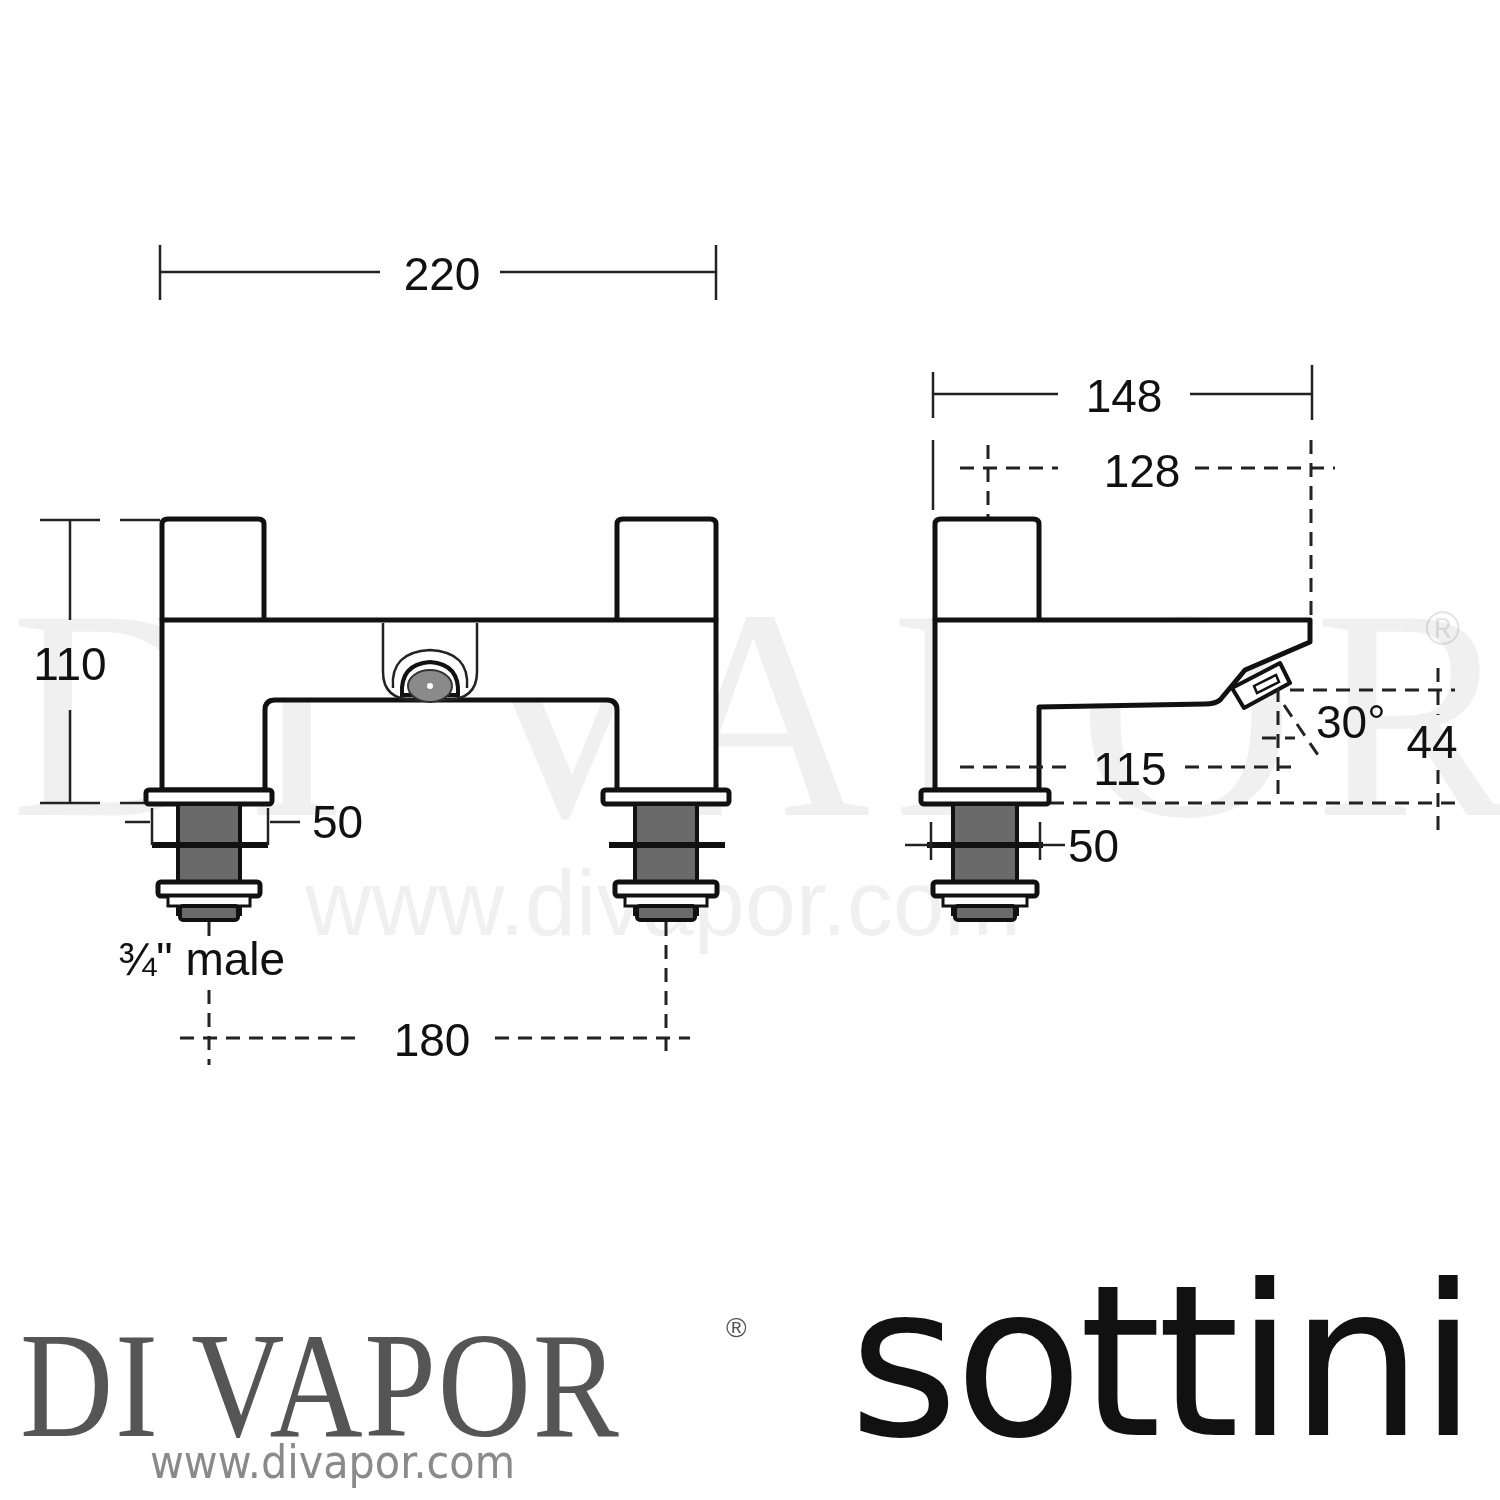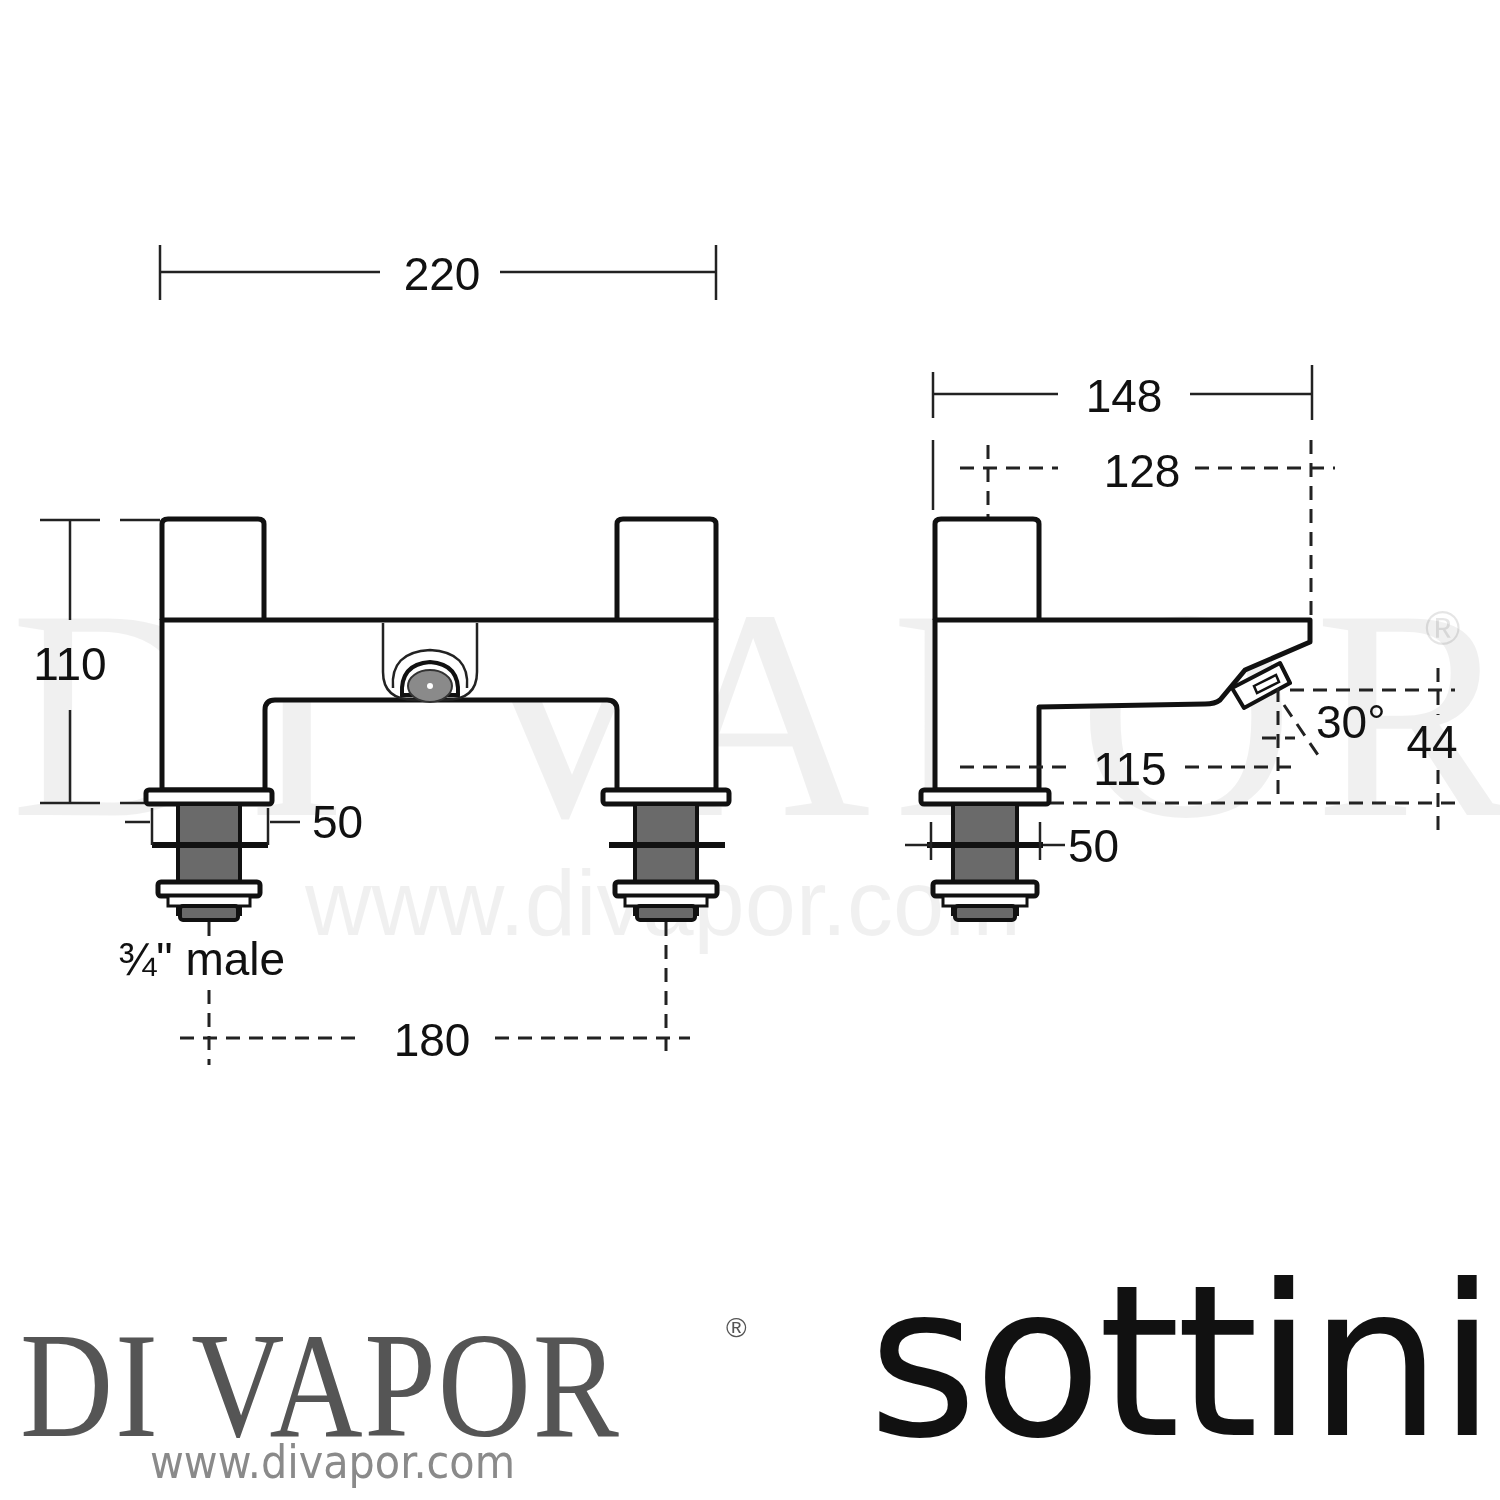--- a/index.html
+++ b/index.html
@@ -9,21 +9,21 @@
     .wm-big { font-family: "Liberation Serif", serif; font-size: 300px; fill: #000000; fill-opacity: 0.06; letter-spacing: 20px; }
     .wm-small { font-family: "Liberation Sans", sans-serif; font-size: 92px; fill: #000000; fill-opacity: 0.06; }
     .wm-reg { font-family: "Liberation Sans", sans-serif; font-size: 48px; fill: #000000; fill-opacity: 0.1; }
     .body { stroke: #111111; stroke-width: 5; fill: #ffffff; stroke-linejoin: round; }
     .thin { stroke: #222222; stroke-width: 2.5; fill: none; }
     .dash { stroke: #222222; stroke-width: 3; fill: none; stroke-dasharray: 14 9; }
     .thread { fill: #6a6a6a; stroke: #111; stroke-width: 4; }
     .footer-brand { position: absolute; left: 20px; top: 1310px; font-family: "Liberation Serif", serif; font-size: 150px; color: #555555; letter-spacing: 2px; line-height: 1; transform: scaleX(0.86); transform-origin: left top; white-space: nowrap; }
     .footer-reg { position: absolute; left: 726px; top: 1312px; font-family: "Liberation Sans", sans-serif; font-size: 28px; color: #555555; }
     .footer-url { position: absolute; left: 150px; top: 1435px; font-family: "DejaVu Sans", sans-serif; font-size: 46px; color: #8a8a8a; transform: scaleX(0.9); transform-origin: left top; white-space: nowrap; }
-    .footer-sottini { position: absolute; left: 868px; top: 1258px; font-family: "DejaVu Sans", sans-serif; font-size: 210px; color: #111111; letter-spacing: -4px; line-height: 1; white-space: nowrap; }
+    .footer-sottini { position: absolute; left: 849px; top: 1258px; font-family: "DejaVu Sans", sans-serif; font-size: 210px; color: #111111; letter-spacing: -4px; line-height: 1; white-space: nowrap; }
   </style>
 </head>
 <body>
 
 <svg width="1500" height="1500" viewBox="0 0 1500 1500">
 
   <g>
     <text x="10" y="815" class="wm-big">DI VAPOR</text>
     <text x="1425" y="645" class="wm-reg">®</text>
     <text x="305" y="935" class="wm-small">www.divapor.com</text>

